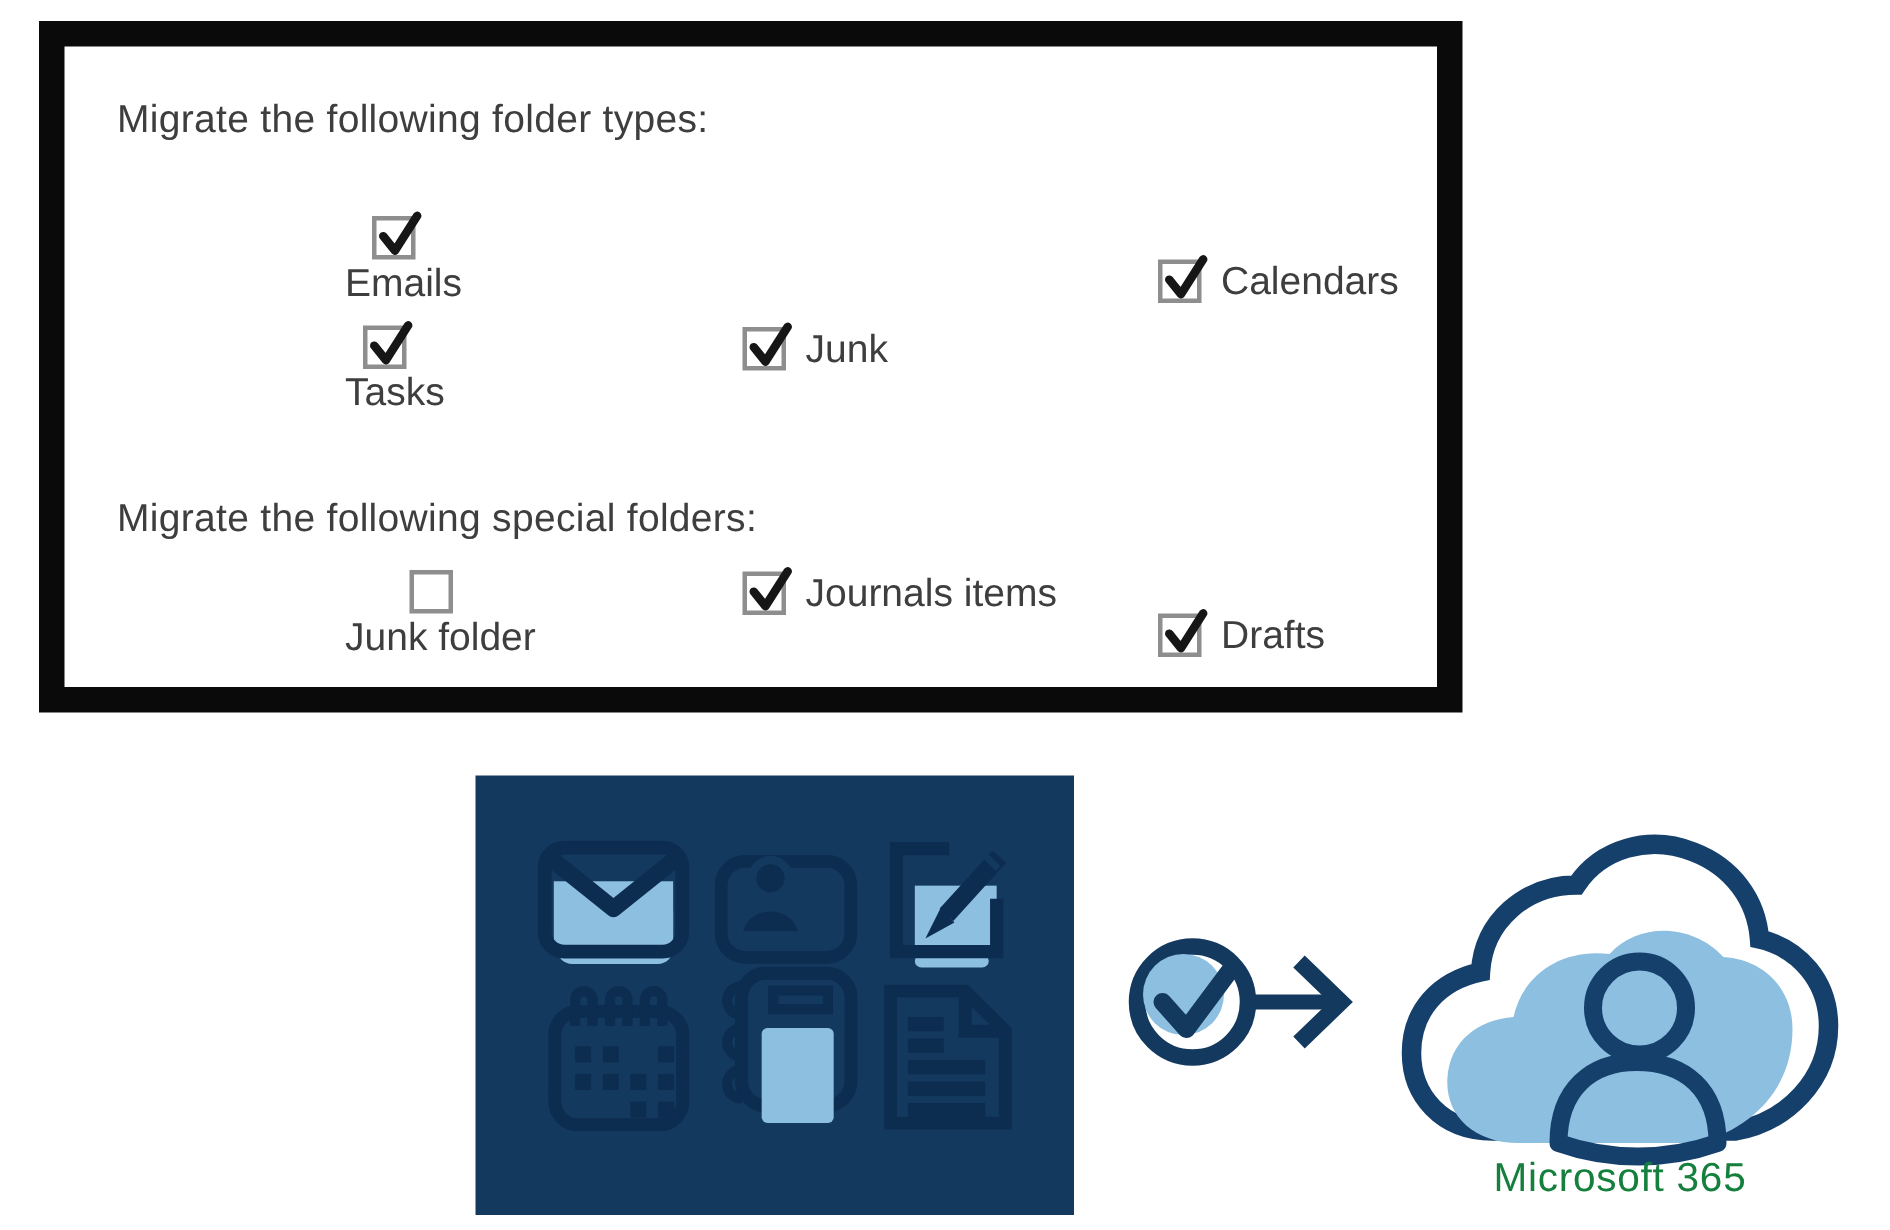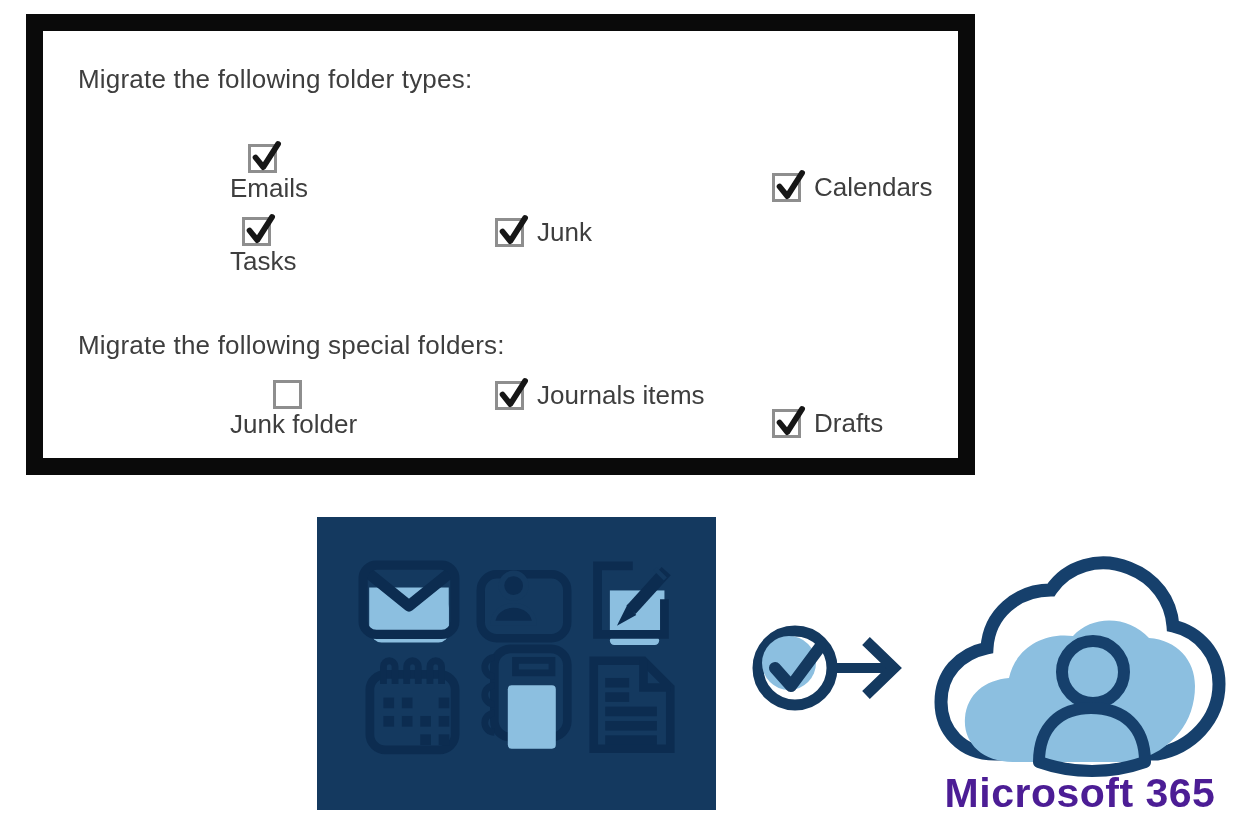--- a/index.html
+++ b/index.html
@@ -36,21 +36,21 @@
   .ic-compose  { left:270px; top:40px;  width:88px; }
   .ic-calendar { left:49px;  top:136px; width:93px; }
   .ic-notebook { left:162px; top:128px; width:96px; }
   .ic-document { left:271px; top:138px; width:88px; }
 
   .connector { position:absolute; left:745px; top:615px; width:160px; height:106px;
                overflow:visible; }
   .cloud-wrap { position:absolute; left:933px; top:550px; width:294px; height:270px; }
   .cloud-svg { position:absolute; left:0; top:0; width:294px; height:216px; overflow:visible; }
   .m365-label { position:absolute; left:0; top:220px; width:294px; text-align:center;
-                font-size:41px; font-weight:bold; color:#4c1d95; letter-spacing:0.5px;
+                font-size:27px; font-weight:normal; color:#15803d; letter-spacing:0.5px;
                 white-space:nowrap; }
 </style>
 </head>
 <body>
 
 <div id="stage">
 
   <div class="panel">
     <div class="panel-inner">
       <div class="heading h1">Migrate the following folder types:</div>

